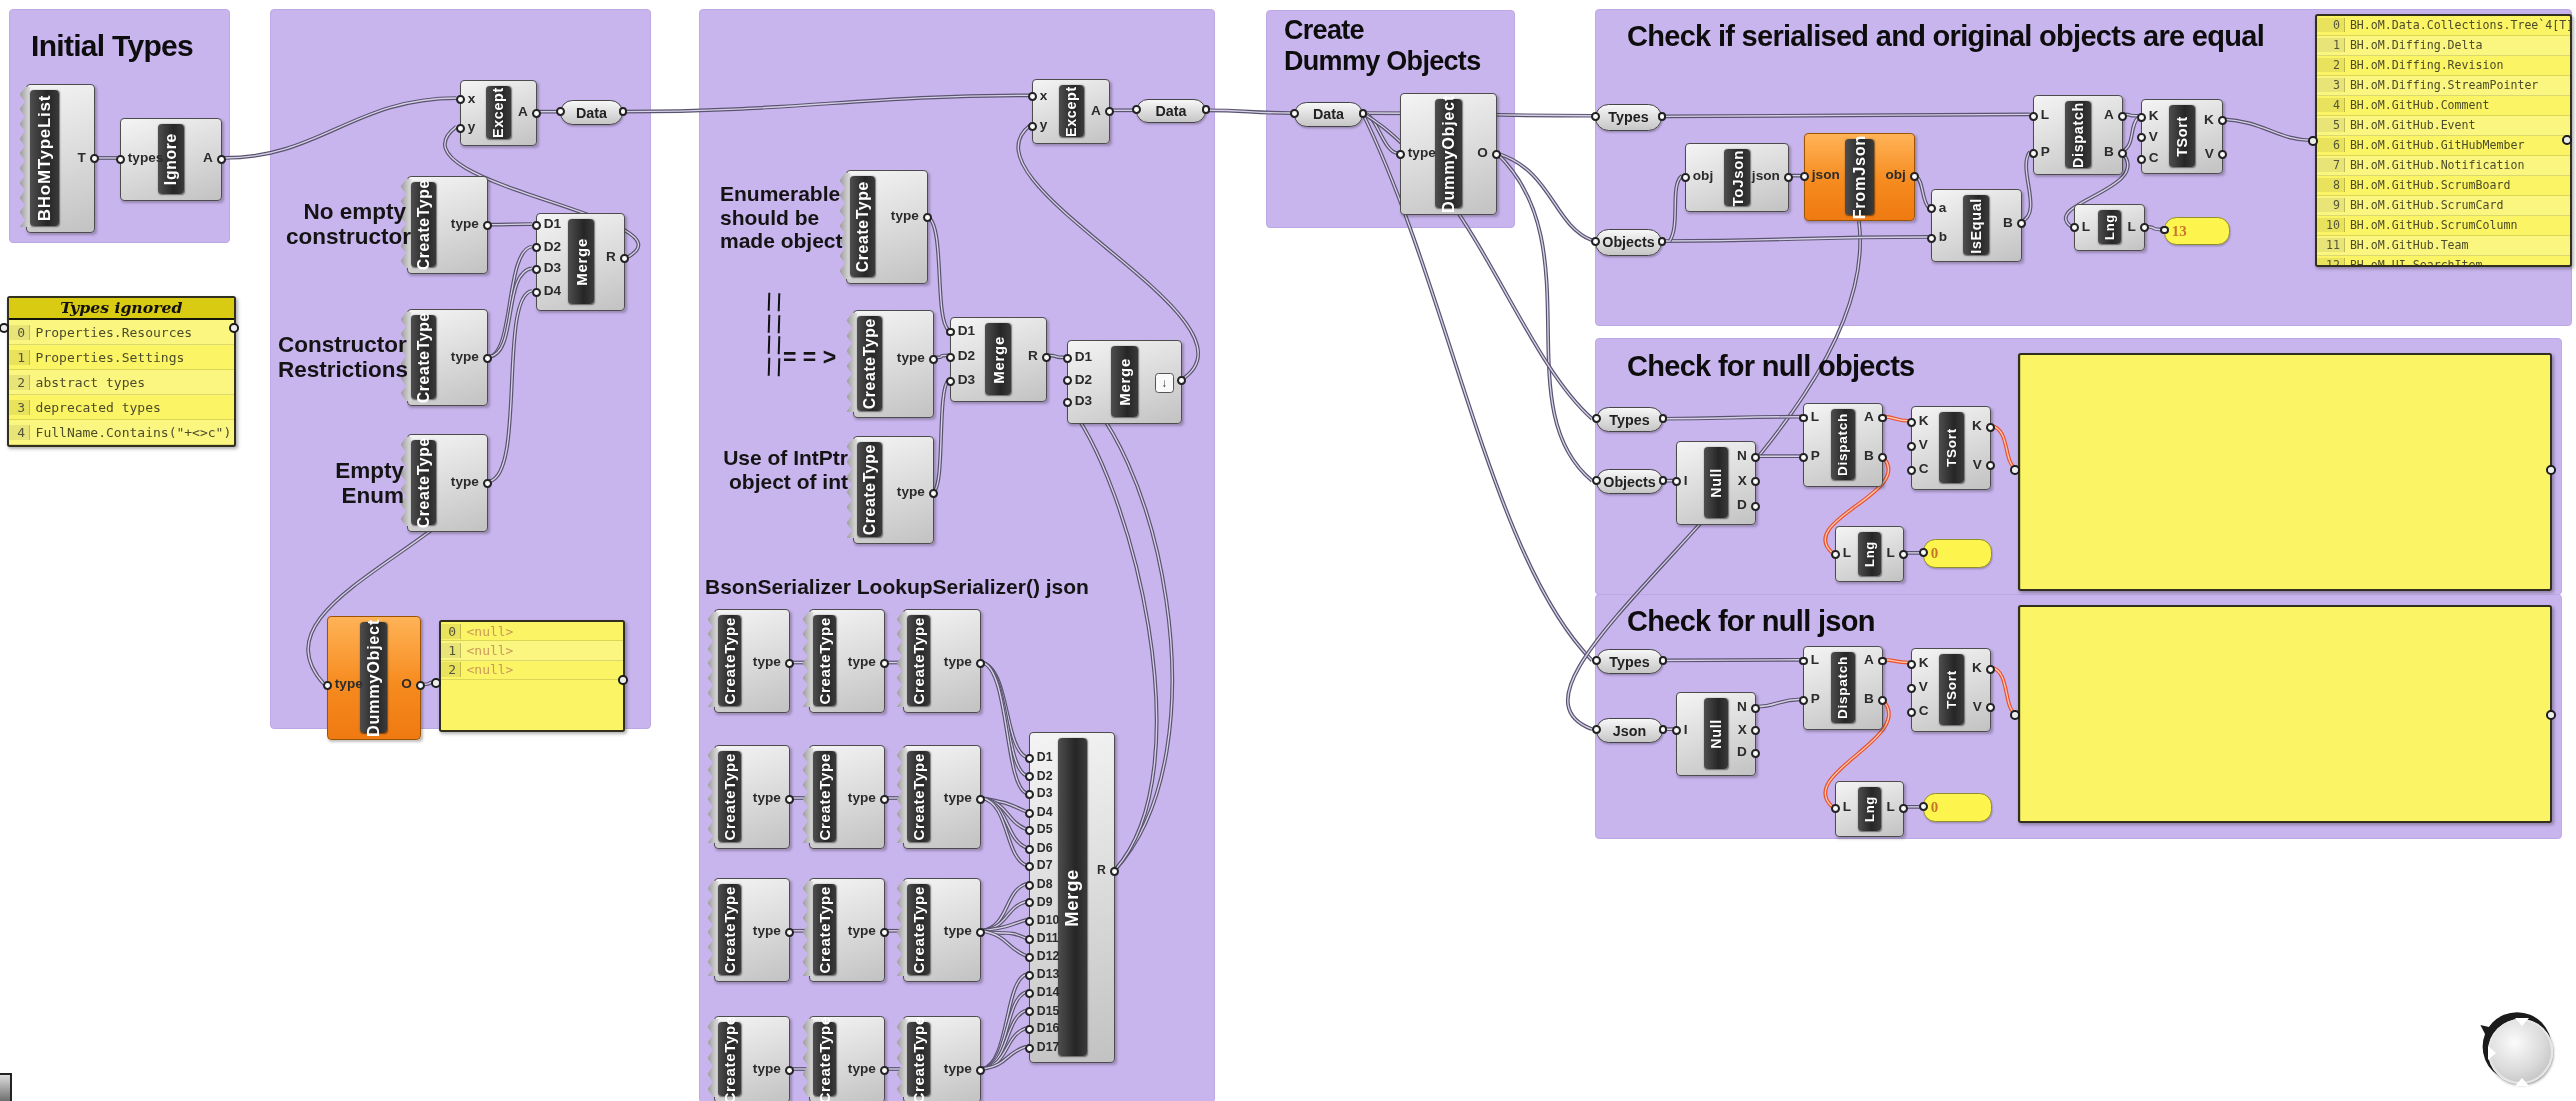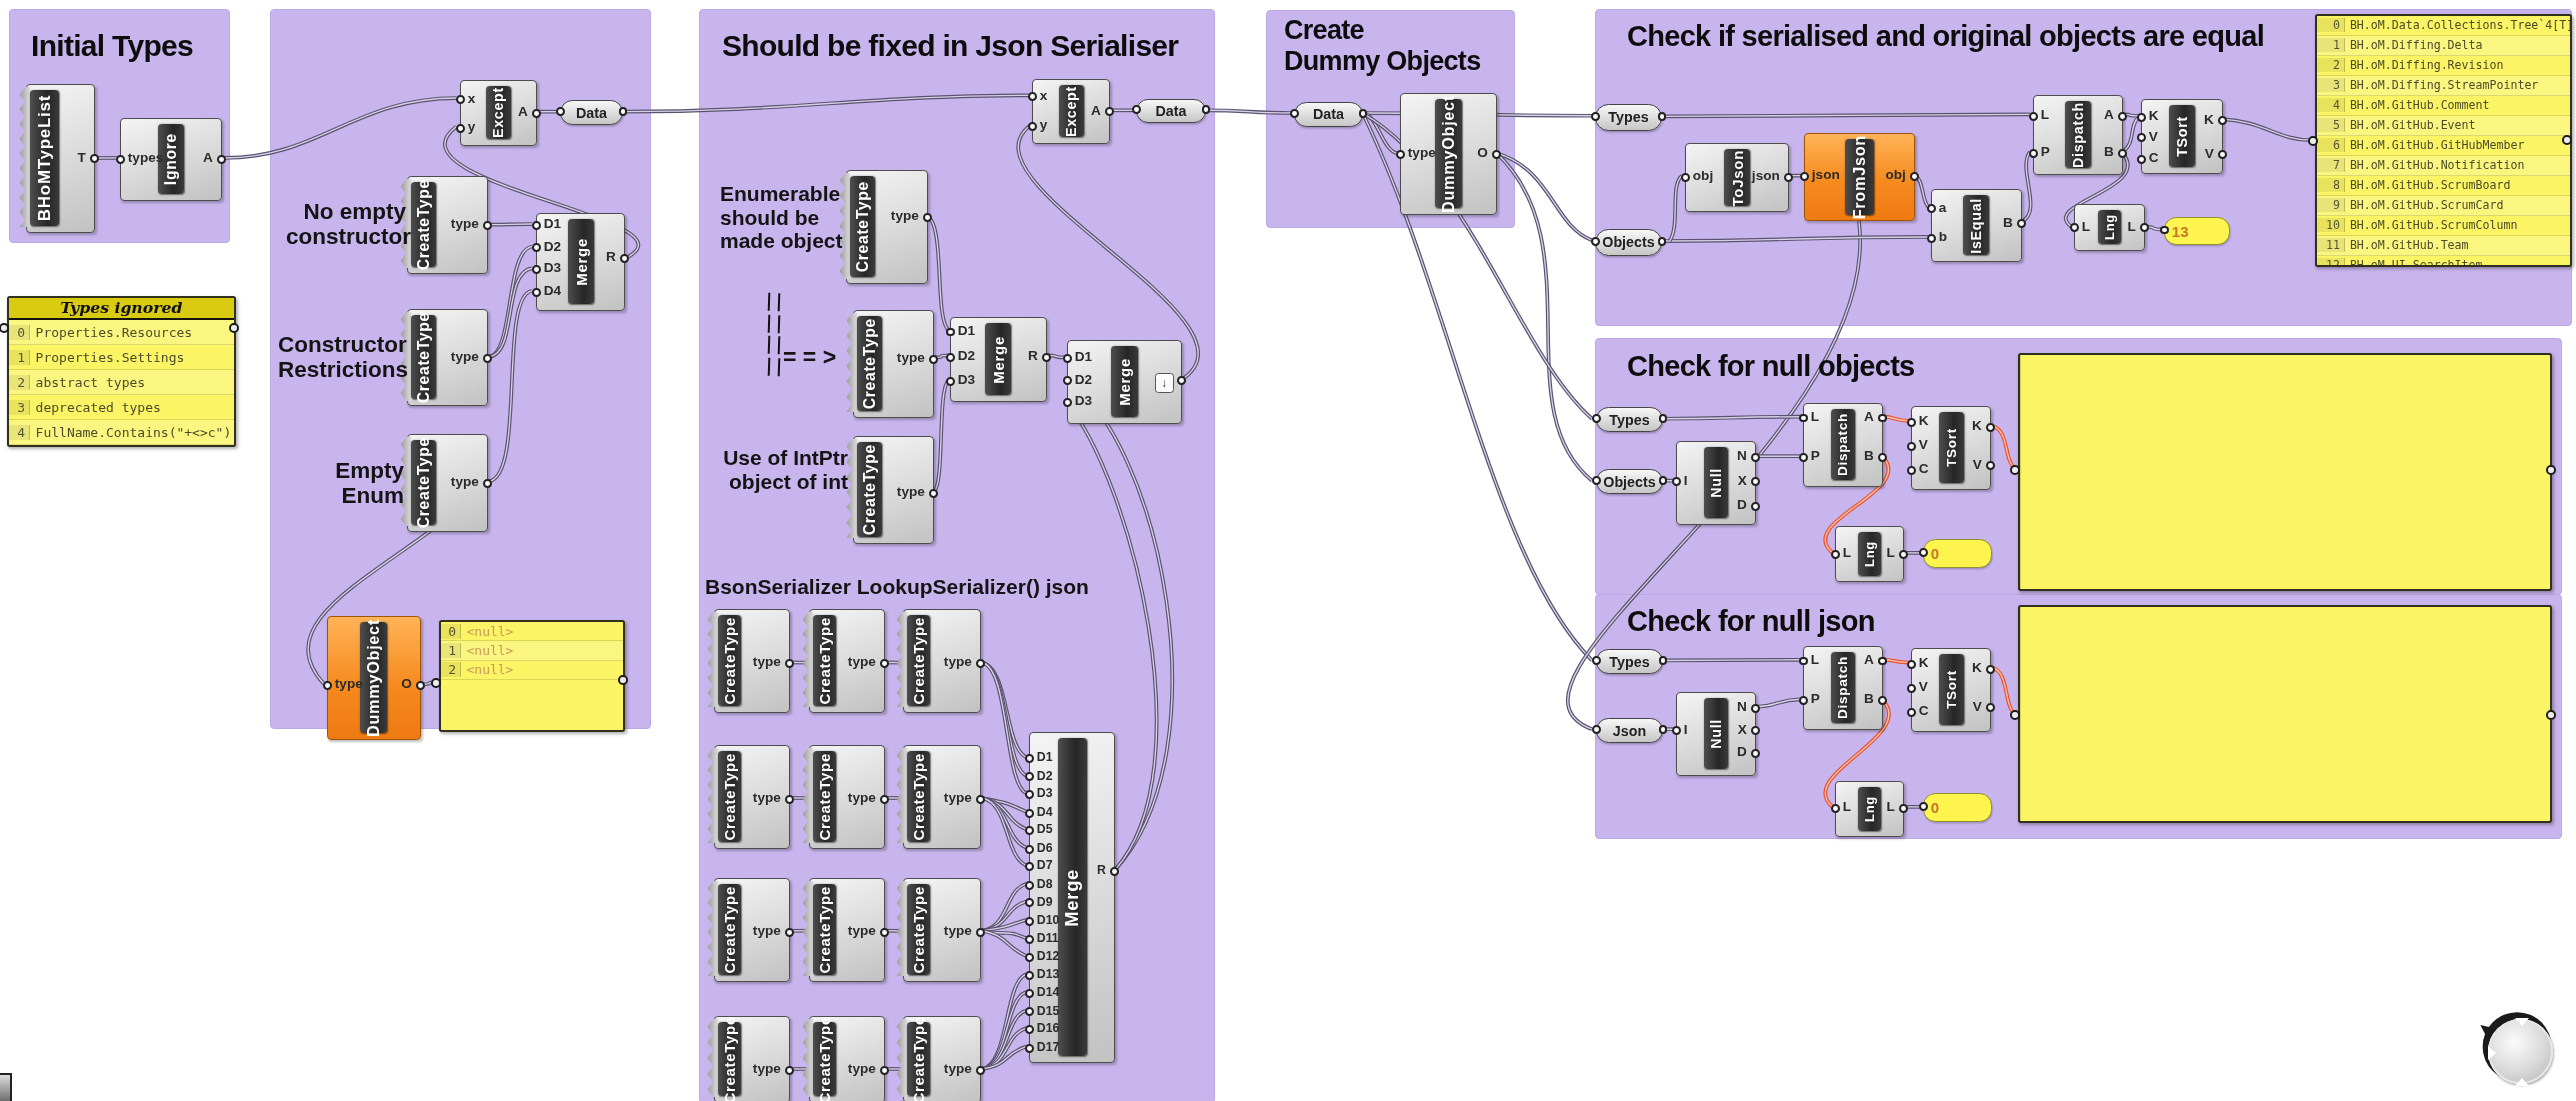--- a/index.html
+++ b/index.html
@@ -14,21 +14,21 @@
   .comp.orange{background:linear-gradient(180deg,#ffb357 0%,#f68b1f 55%,#ef7a12 100%);border-color:#9c5400;}
   .bar{position:absolute;background:linear-gradient(90deg,#4e4e4e,#262626 60%,#3a3a3a);border-radius:4.1px;
        display:flex;align-items:center;justify-content:center;box-shadow:0.7px 0.7px 1.4px rgba(0,0,0,.5);}
   .vtext{writing-mode:vertical-rl;transform:rotate(180deg);color:#fff;font-weight:700;letter-spacing:0.7px;white-space:nowrap;}
   .plbl{position:absolute;font-weight:600;color:#2b2b2b;}
   .port{position:absolute;width:8.9px;height:8.9px;border-radius:50%;background:#fcfcfc;border:2px solid #222;box-sizing:border-box;z-index:4;}
   .jag{position:absolute;background:linear-gradient(90deg,#9e9e9e,#e3e3e3);}
   .capsule{position:absolute;background:linear-gradient(180deg,#f7f7f7,#c6c6c6);border:1.4px solid #454545;border-radius:27px;
            display:flex;align-items:center;justify-content:center;font-weight:700;color:#222;box-shadow:0.7px 1.4px 2px rgba(0,0,0,.25);}
   .vcap{position:absolute;background:#fdf44d;border:1.4px solid #8f8f2e;border-radius:12.3px;display:flex;align-items:center;
-        padding-left:6.8px;color:#c9752c;font-family:Liberation Sans, sans-serif;font-weight:700;box-shadow:0.7px 1.4px 1.4px rgba(0,0,0,.2);}
+        padding-left:6.8px;color:#c9752c;font-family:Liberation Serif, serif;font-weight:700;box-shadow:0.7px 1.4px 1.4px rgba(0,0,0,.2);}
   .panel{position:absolute;background:#fbf464;border:2px solid #30301c;border-radius:2.7px;box-shadow:1.4px 2px 3.4px rgba(0,0,0,.3);overflow:hidden;}
   .ptitle{background:#d9ca12;border-bottom:2.7px solid #141408;text-align:center;font-family:"DejaVu Serif",serif;
           font-style:italic;font-weight:700;color:#111;}
   .prow{display:flex;align-items:center;border-bottom:0.7px solid rgba(0,0,0,.12);font-family:"DejaVu Sans Mono",monospace;color:#4c4c2a;}
   .prow:nth-child(even){background:rgba(255,255,255,.18);}
   .pidx{background:rgba(0,0,0,.07);color:#55553a;text-align:right;padding-right:4.1px;border-right:0.7px solid rgba(0,0,0,.18);flex:none;}
   .nullv{color:#c99a5a;}
   .grip{position:absolute;width:9.5px;height:9.5px;border-radius:50%;background:#ededed;border:2px solid #1c1c1c;box-sizing:border-box;z-index:4;}
   .dbar{position:absolute;width:7.5px;height:18.4px;border-left:2.7px solid #111;border-right:2.7px solid #111;transform:rotate(2deg);z-index:3;}
   .dicon{position:absolute;width:17.7px;height:17.7px;background:#fafafa;border:1.4px solid #555;border-radius:3.4px;display:flex;
@@ -973,21 +973,20 @@
       <div class="grip" style="left: 431px; top: 678px;"></div>
       <div class="grip" style="left: 618px; top: 675px;"></div>
       <div class="grip" style="left: 2308px; top: 136px;"></div>
       <div class="grip" style="left: 2562px; top: 135px;"></div>
       <div class="grip" style="left: 2010px; top: 465px;"></div>
       <div class="grip" style="left: 2546px; top: 465px;"></div>
       <div class="grip" style="left: 2010px; top: 710px;"></div>
       <div class="grip" style="left: 2546px; top: 710px;"></div>
     </div>
     <div class="gtitle" style="left: 31px; top: 29px; font-size: 30px;">Initial Types</div>
-    <div class="gtitle" style="left: 722px; top: 29px; font-size: 30px;">Should be fixed in Json Serialiser</div>
     <div class="gtitle" style="left: 1627px; top: 20.4px; font-size: 29px;">Check if serialised and original objects are equal</div>
     <div class="gtitle" style="left: 1627px; top: 350px; font-size: 29px;">Check for null objects</div>
     <div class="gtitle" style="left: 1627px; top: 605px; font-size: 29px;">Check for null json</div>
     <div class="gtitle" style="left: 1284px; top: 15px; font-size: 27px;">Create</div>
     <div class="gtitle" style="left: 1284px; top: 46px; font-size: 27px;">Dummy Objects</div>
     <div class="ann" style="left: 286px; top: 199px; width: 120px; text-align: right;">
       <div style="font-size: 22.5px;">No empty</div>
       <div style="font-size: 22.5px;">constructor</div>
     </div>
     <div class="ann" style="left: 278px; top: 332px; width: 128px; text-align: right;">

